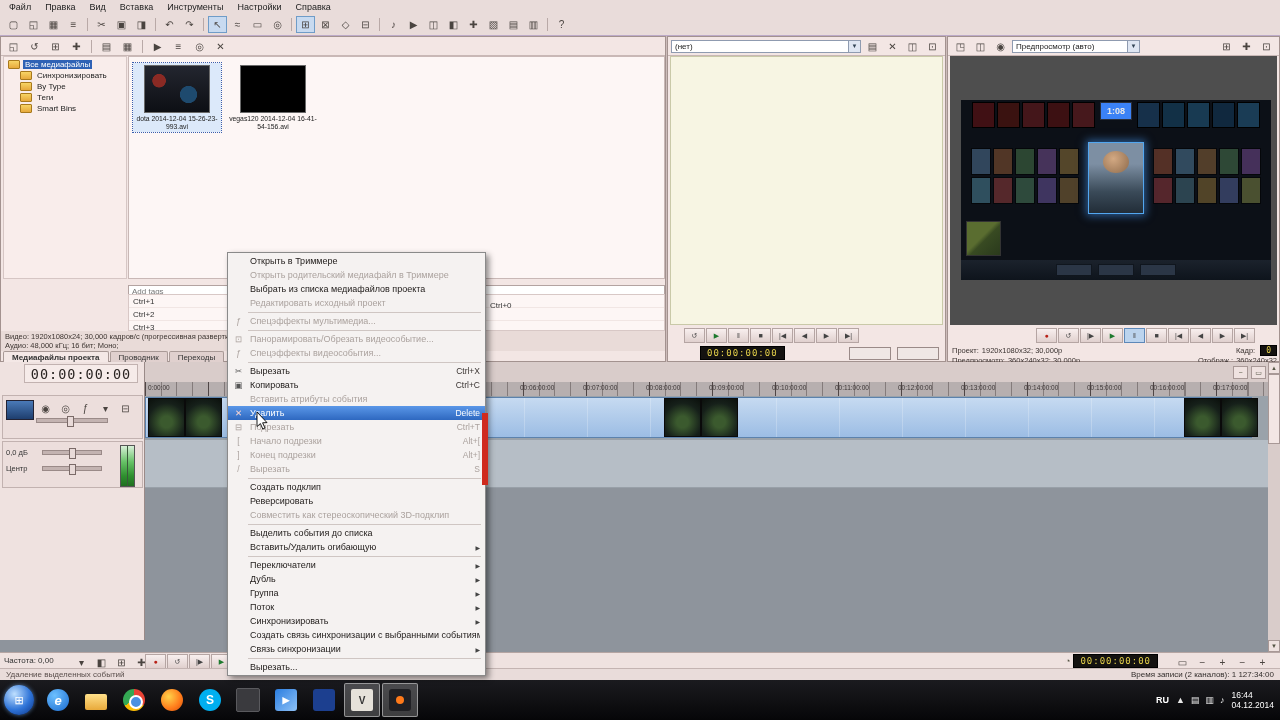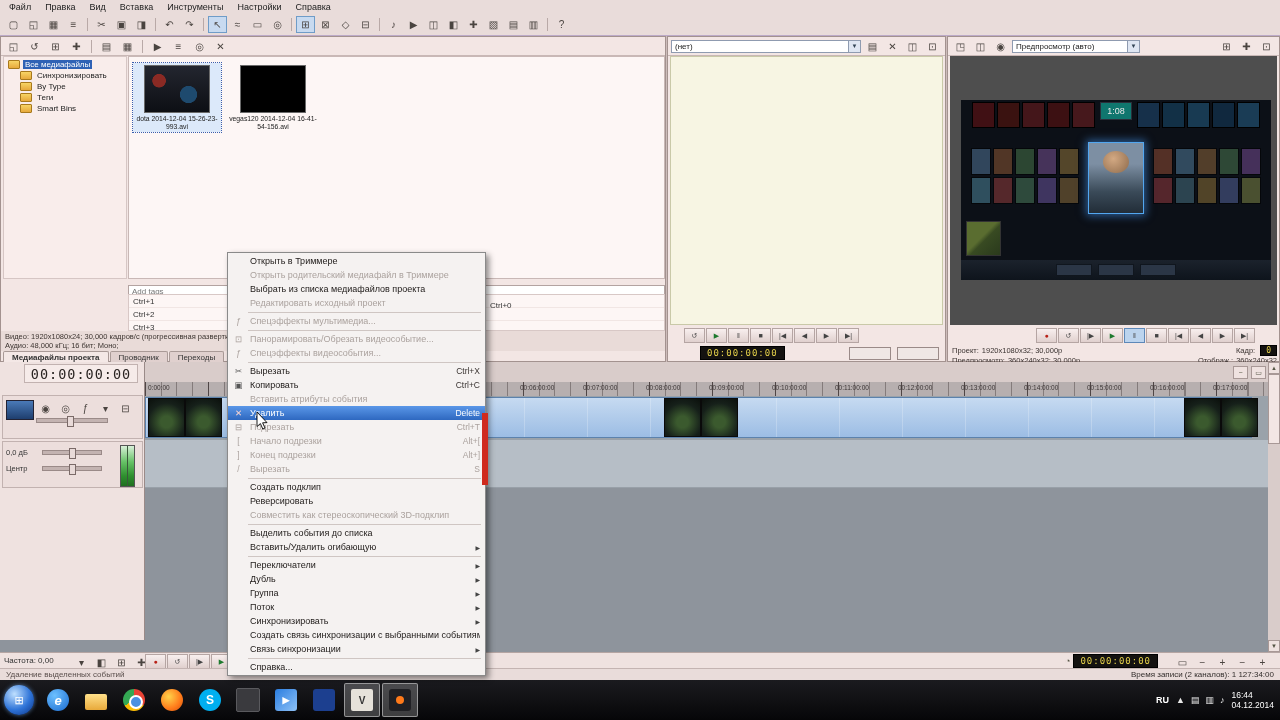--- a/index.html
+++ b/index.html
@@ -71,22 +71,22 @@
   #trimmer-tcrow{position:absolute;left:2px;top:308px;width:273px;height:16px;display:flex;align-items:center;gap:6px}
   .tcdisp{background:#141210;color:#e6d24a;font-family:"DejaVu Sans Mono",monospace;font-size:9px;
     padding:1px 6px;border:1px solid #000;letter-spacing:1px}
   .minibox{width:40px;height:11px;background:#efe7e5;border:1px solid #9a8a88}
   
   #preview-panel{left:947px;top:36px;width:333px;height:326px}
   #preview-body{position:absolute;left:2px;top:19px;width:327px;height:269px;background:#4e4e4e}
   #preview-video{position:absolute;left:11px;top:44px;width:310px;height:180px;background:#0c1017;overflow:hidden}
   #vtopbar{position:absolute;left:0;top:2px;width:100%;display:flex;justify-content:center;gap:2px;align-items:flex-start}
   .banner{width:21px;height:24px;border:1px solid #000}
-  #vtimer{width:30px;height:16px;margin:0 3px;background:#0f766e;border:1px solid #2a2f3a;color:#e8e8e8;
-    font-size:9px;font-weight:normal;display:flex;align-items:center;justify-content:center}
+  #vtimer{width:30px;height:16px;margin:0 3px;background:#3b82f6;border:1px solid #2a2f3a;color:#e8e8e8;
+    font-size:9px;font-weight:bold;display:flex;align-items:center;justify-content:center}
   .herogrid{position:absolute;top:48px;display:grid;grid-template-columns:repeat(5,20px);grid-auto-rows:27px;gap:2px}
   #hero-grid-left{left:10px}
   #hero-grid-right{right:10px}
   .tile{border:1px solid #05070a}
   #center-hero{position:absolute;left:50%;top:42px;transform:translateX(-50%);width:54px;height:70px;
     background:linear-gradient(#7d8fa3 0 30%,#3a4a58 70%,#222d38);border:1px solid #53a7f0;
     box-shadow:0 0 8px 2px rgba(70,150,240,.55)}
   #center-hero:after{content:"";position:absolute;left:14px;top:8px;width:26px;height:22px;border-radius:50%;
     background:radial-gradient(circle at 40% 35%,#d3a983,#8d6a4b)}
   #vminimap{position:absolute;left:5px;bottom:24px;width:33px;height:33px;border:1px solid #333;
@@ -728,21 +728,21 @@
         <div class="clbl">Создать связь синхронизации с выбранными событиями</div>
       </div>
       <div class="cmi">
         <div class="cico"></div>
         <div class="clbl">Связь синхронизации</div>
         <div class="carr">▶</div>
       </div>
       <div class="csep"></div>
       <div class="cmi">
         <div class="cico"></div>
-        <div class="clbl">Справка...</div>
+        <div class="clbl">Вырезать...</div>
       </div>
     </div>
   <div id="menu-red-strip" class="abs"></div>
 
   <div id="mouse-cursor" class="abs">
     <svg width="12" height="18" viewBox="0 0 12 18">
       <path d="M1,0 L1,14.5 L4.4,11.6 L6.8,17 L9,16 L6.6,10.8 L11,10.6 Z" fill="#fff" stroke="#000" stroke-width="0.9"></path>
     </svg>
   </div>
 

